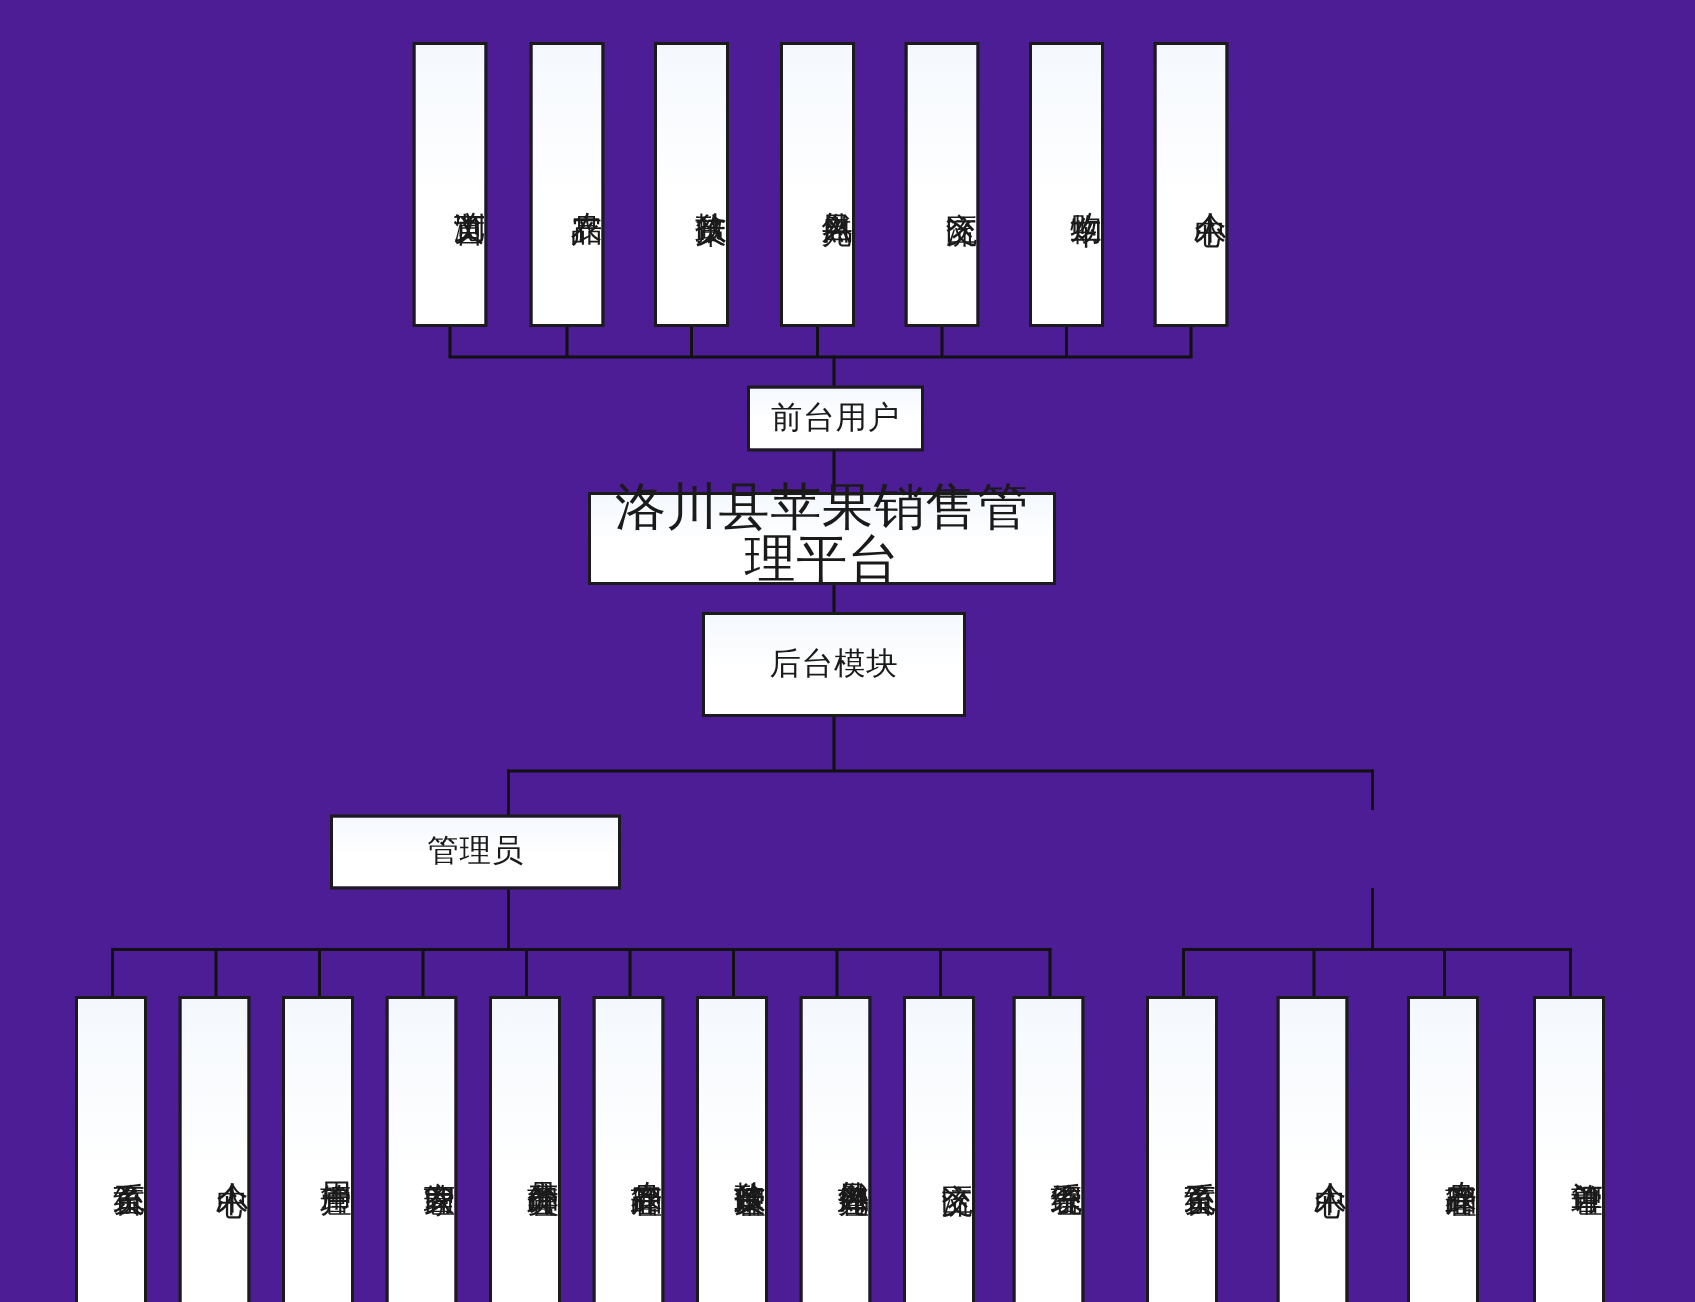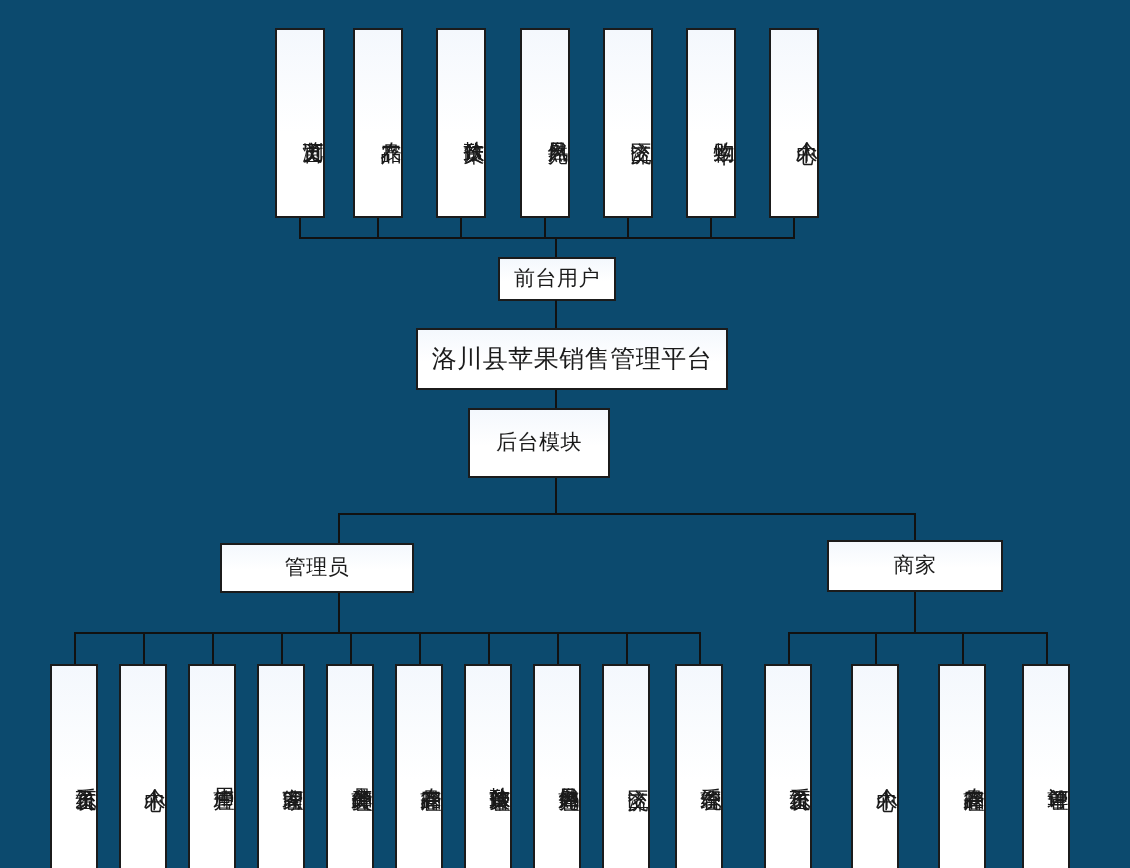--- a/index.html
+++ b/index.html
@@ -9,21 +9,21 @@
   }
   body {
     font-family: "Liberation Serif", "DejaVu Serif", serif;
     color: #1a1a1a;
   }
   #canvas {
     position: relative;
     width: 1130px;
     height: 868px;
     overflow: hidden;
-    background: #0c4a6e;
+    background: #4c1d95;
   }
 
   
   .box {
     position: absolute;
     box-sizing: border-box;
     border: 2px solid #1b1b1b;
     background: linear-gradient(180deg, #f4f8fd 0%, #ffffff 55%, #ffffff 100%);
     display: flex;
     align-items: center;
@@ -110,40 +110,37 @@
   <div class="ln h" style="left:299px; top:237px; width:496px;"></div>
 
   <div class="ln v" style="left:555px; top:237px; height:21px;"></div>
 
   <div class="box horiz" style="left:498px; top:257px; width:118px; height:44px;">
     <span>前台用户</span>
   </div>
 
   <div class="ln v" style="left:555px; top:300px; height:28px;"></div>
 
-  <div class="box horiz" style="left:416px; top:328px; width:312px; height:62px; font-size:25px;">
+  <div class="box horiz" style="left:392px; top:328px; width:312px; height:62px; font-size:34px;font-family:Liberation Mono, monospace;">
     <span>洛川县苹果销售管理平台</span>
   </div>
 
   <div class="ln v" style="left:555px; top:390px; height:18px;"></div>
 
-  <div class="box horiz" style="left:468px; top:408px; width:142px; height:70px;">
+  <div class="box horiz" style="left:468px; top:408px; width:176px; height:70px;">
     <span>后台模块</span>
   </div>
 
   <div class="ln v" style="left:555px; top:478px; height:36px;"></div>
   <div class="ln h" style="left:338px; top:513px; width:578px;"></div>
   <div class="ln v" style="left:338px; top:513px; height:31px;"></div>
   <div class="ln v" style="left:914px; top:513px; height:27px;"></div>
 
   <div class="box horiz" style="left:220px; top:543px; width:194px; height:50px;">
     <span>管理员</span>
-  </div>
-  <div class="box horiz" style="left:827px; top:540px; width:176px; height:52px;">
-    <span>商家</span>
   </div>
 
   <div class="ln v" style="left:338px; top:593px; height:40px;"></div>
   <div class="ln h" style="left:74px; top:632px; width:627px;"></div>
 
   <div class="ln v" style="left:74px;  top:632px; height:33px;"></div>
   <div class="ln v" style="left:143px; top:632px; height:33px;"></div>
   <div class="ln v" style="left:212px; top:632px; height:33px;"></div>
   <div class="ln v" style="left:281px; top:632px; height:33px;"></div>
   <div class="ln v" style="left:350px; top:632px; height:33px;"></div>

